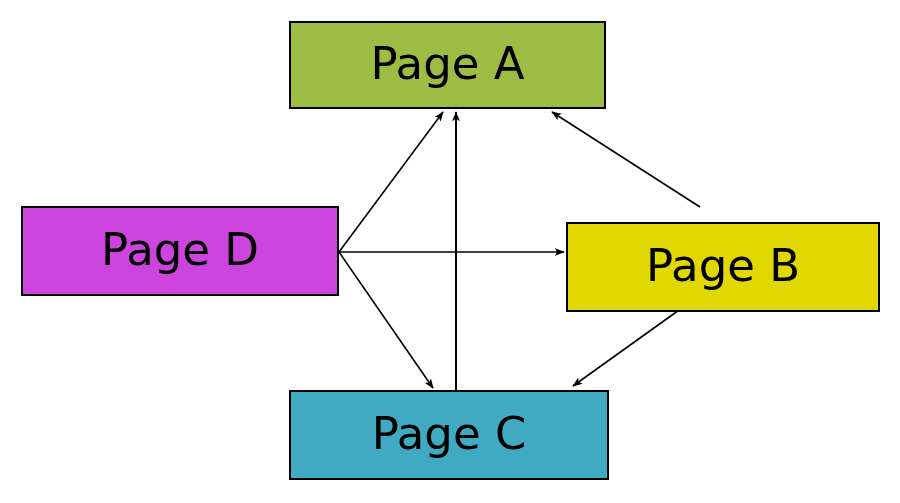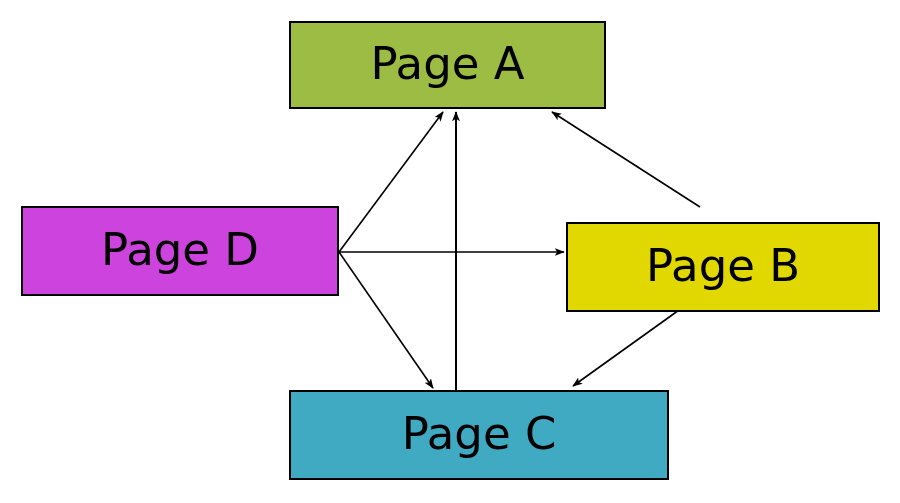--- a/index.html
+++ b/index.html
@@ -104,17 +104,17 @@
   </div>
 
   <div class="node" id="node-a" style="left: 289px; top: 21px; width: 317px; height: 88px; background: rgb(156, 188, 67); border-color: rgb(0, 0, 0);">
     <span class="node-label">Page A</span>
   </div>
 
   <div class="node" id="node-b" style="left: 566px; top: 206px; width: 314px; height: 90px; background: rgb(224, 216, 0); border-color: rgb(0, 0, 0);">
     <span class="node-label">Page B</span>
   </div>
 
-  <div class="node" id="node-c" style="left: 289px; top: 390px; width: 380px; height: 90px; background: rgb(63, 170, 194); border-color: rgb(0, 0, 0);">
+  <div class="node" id="node-c" style="left: 289px; top: 390px; width: 320px; height: 90px; background: rgb(63, 170, 194); border-color: rgb(0, 0, 0);">
     <span class="node-label">Page C</span>
   </div>
 
 </div>
 
 </body></html>

